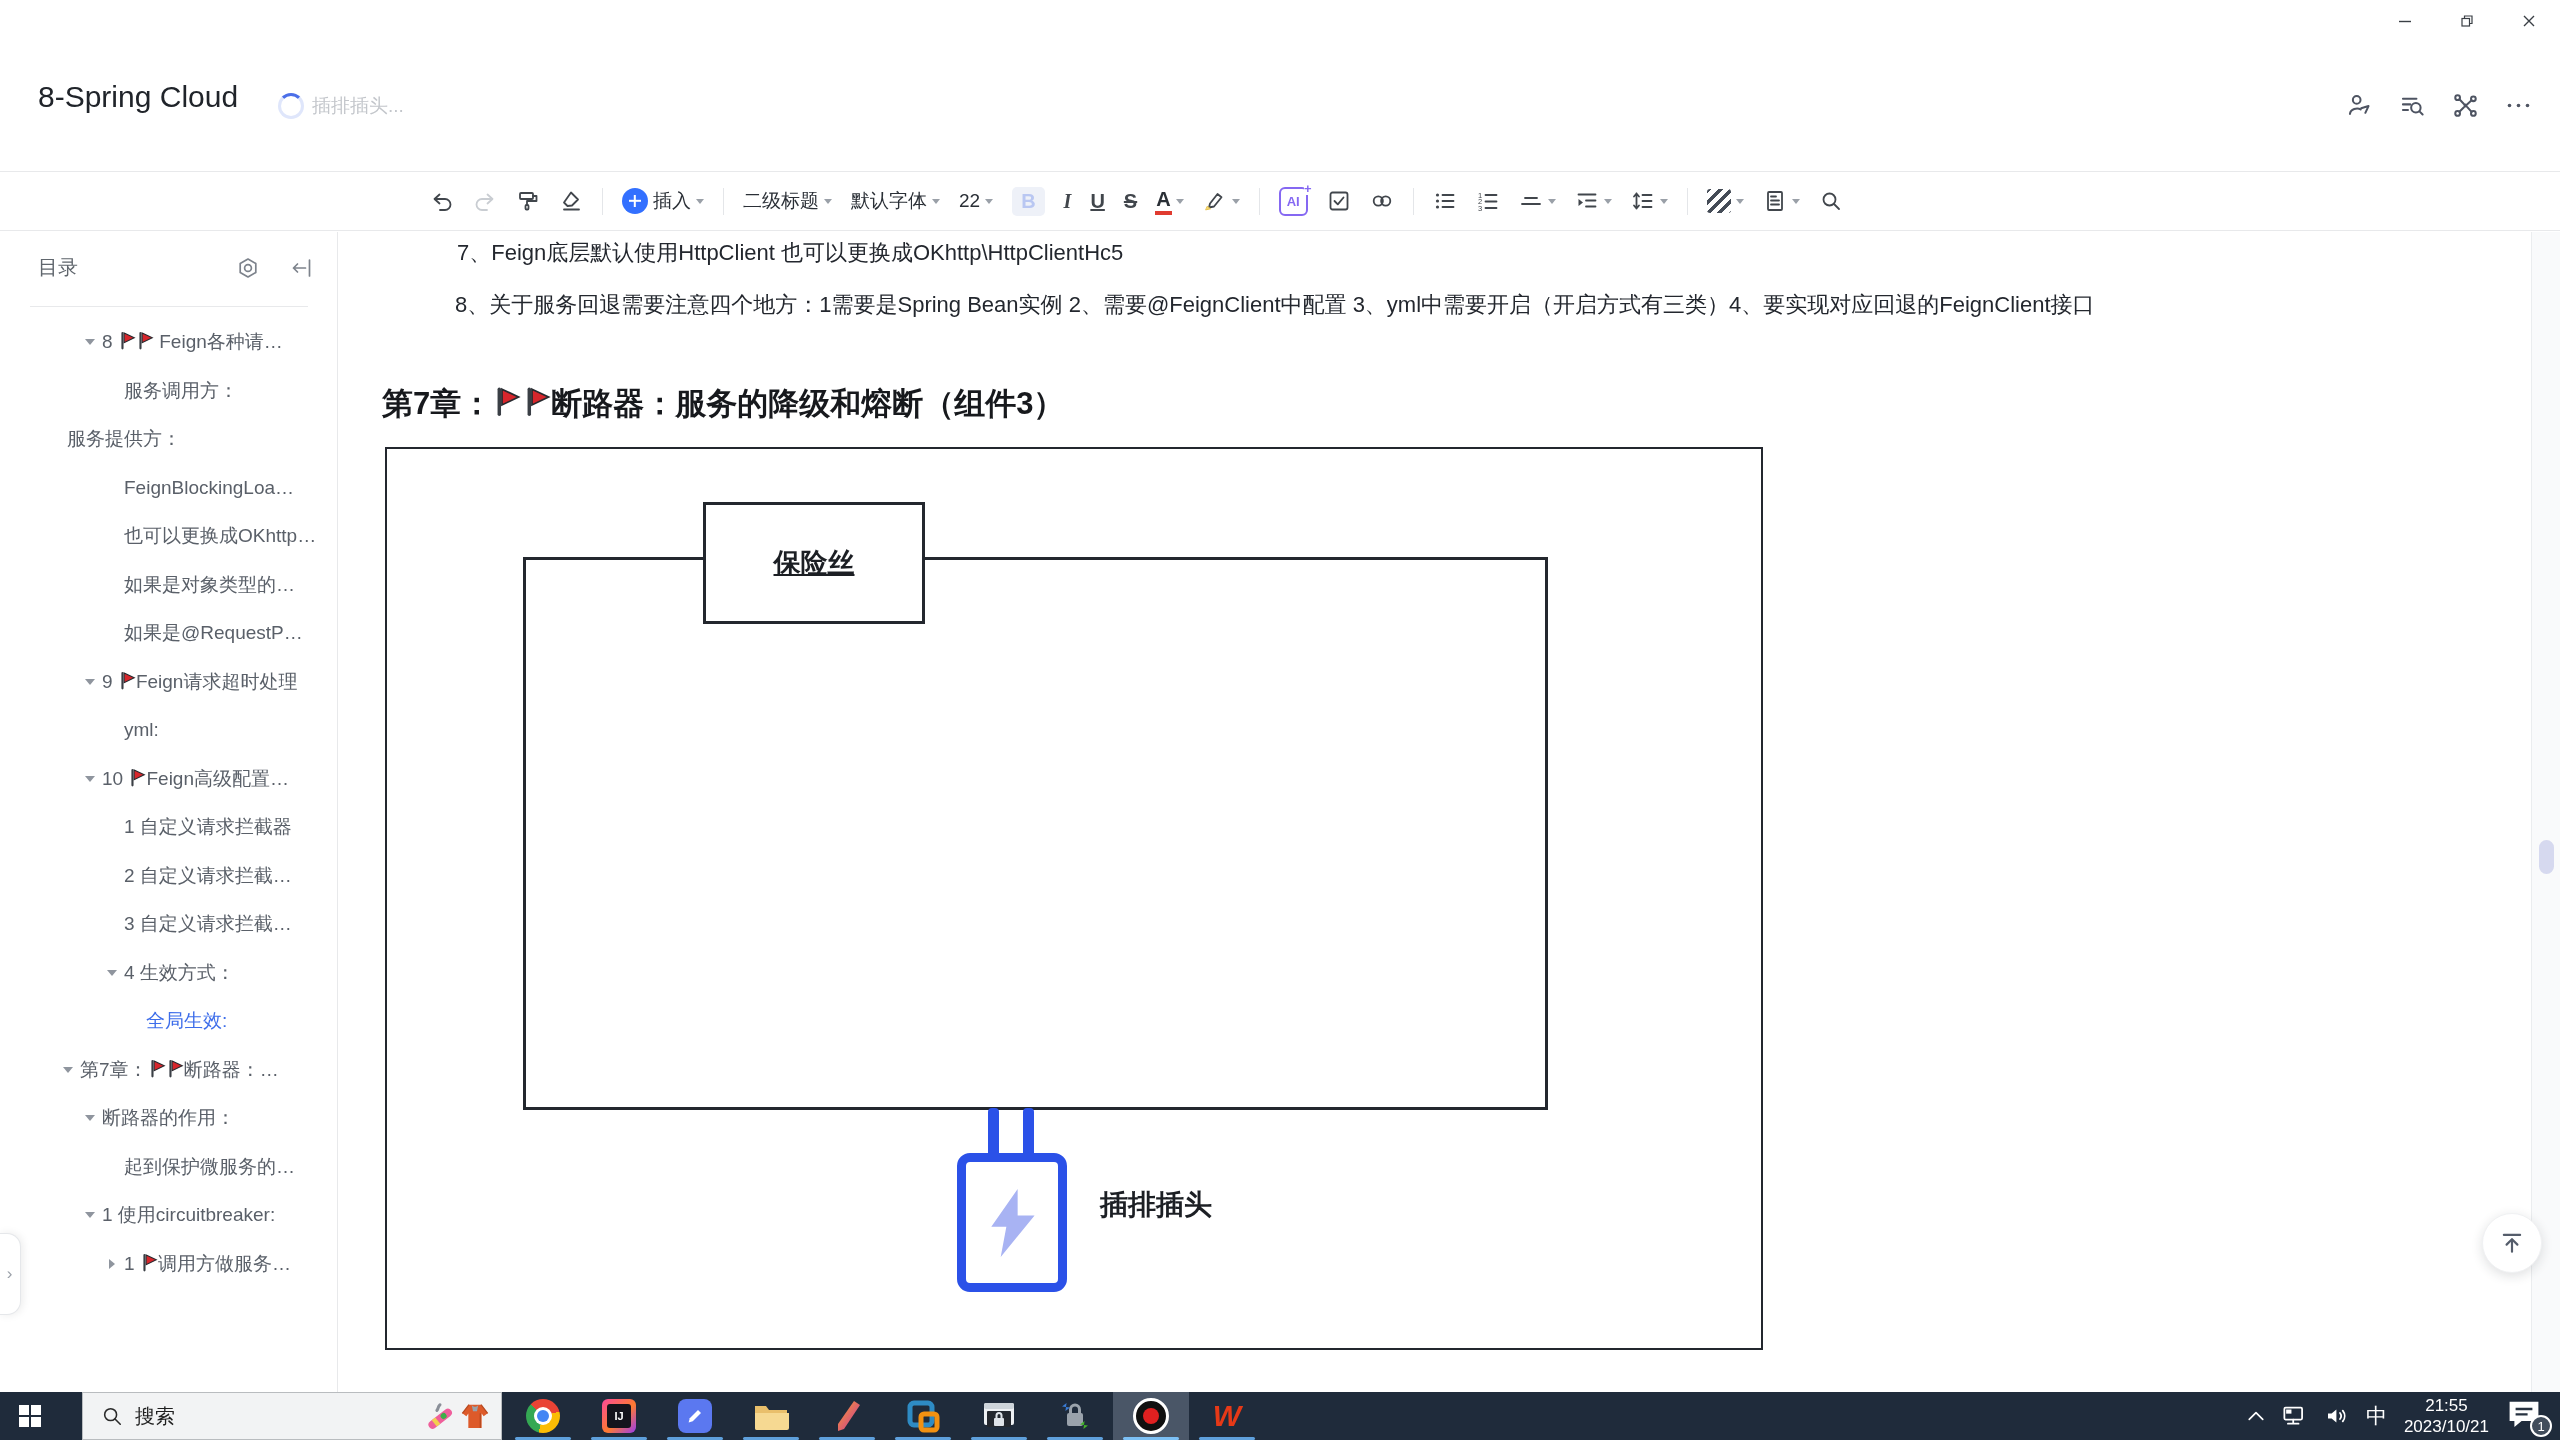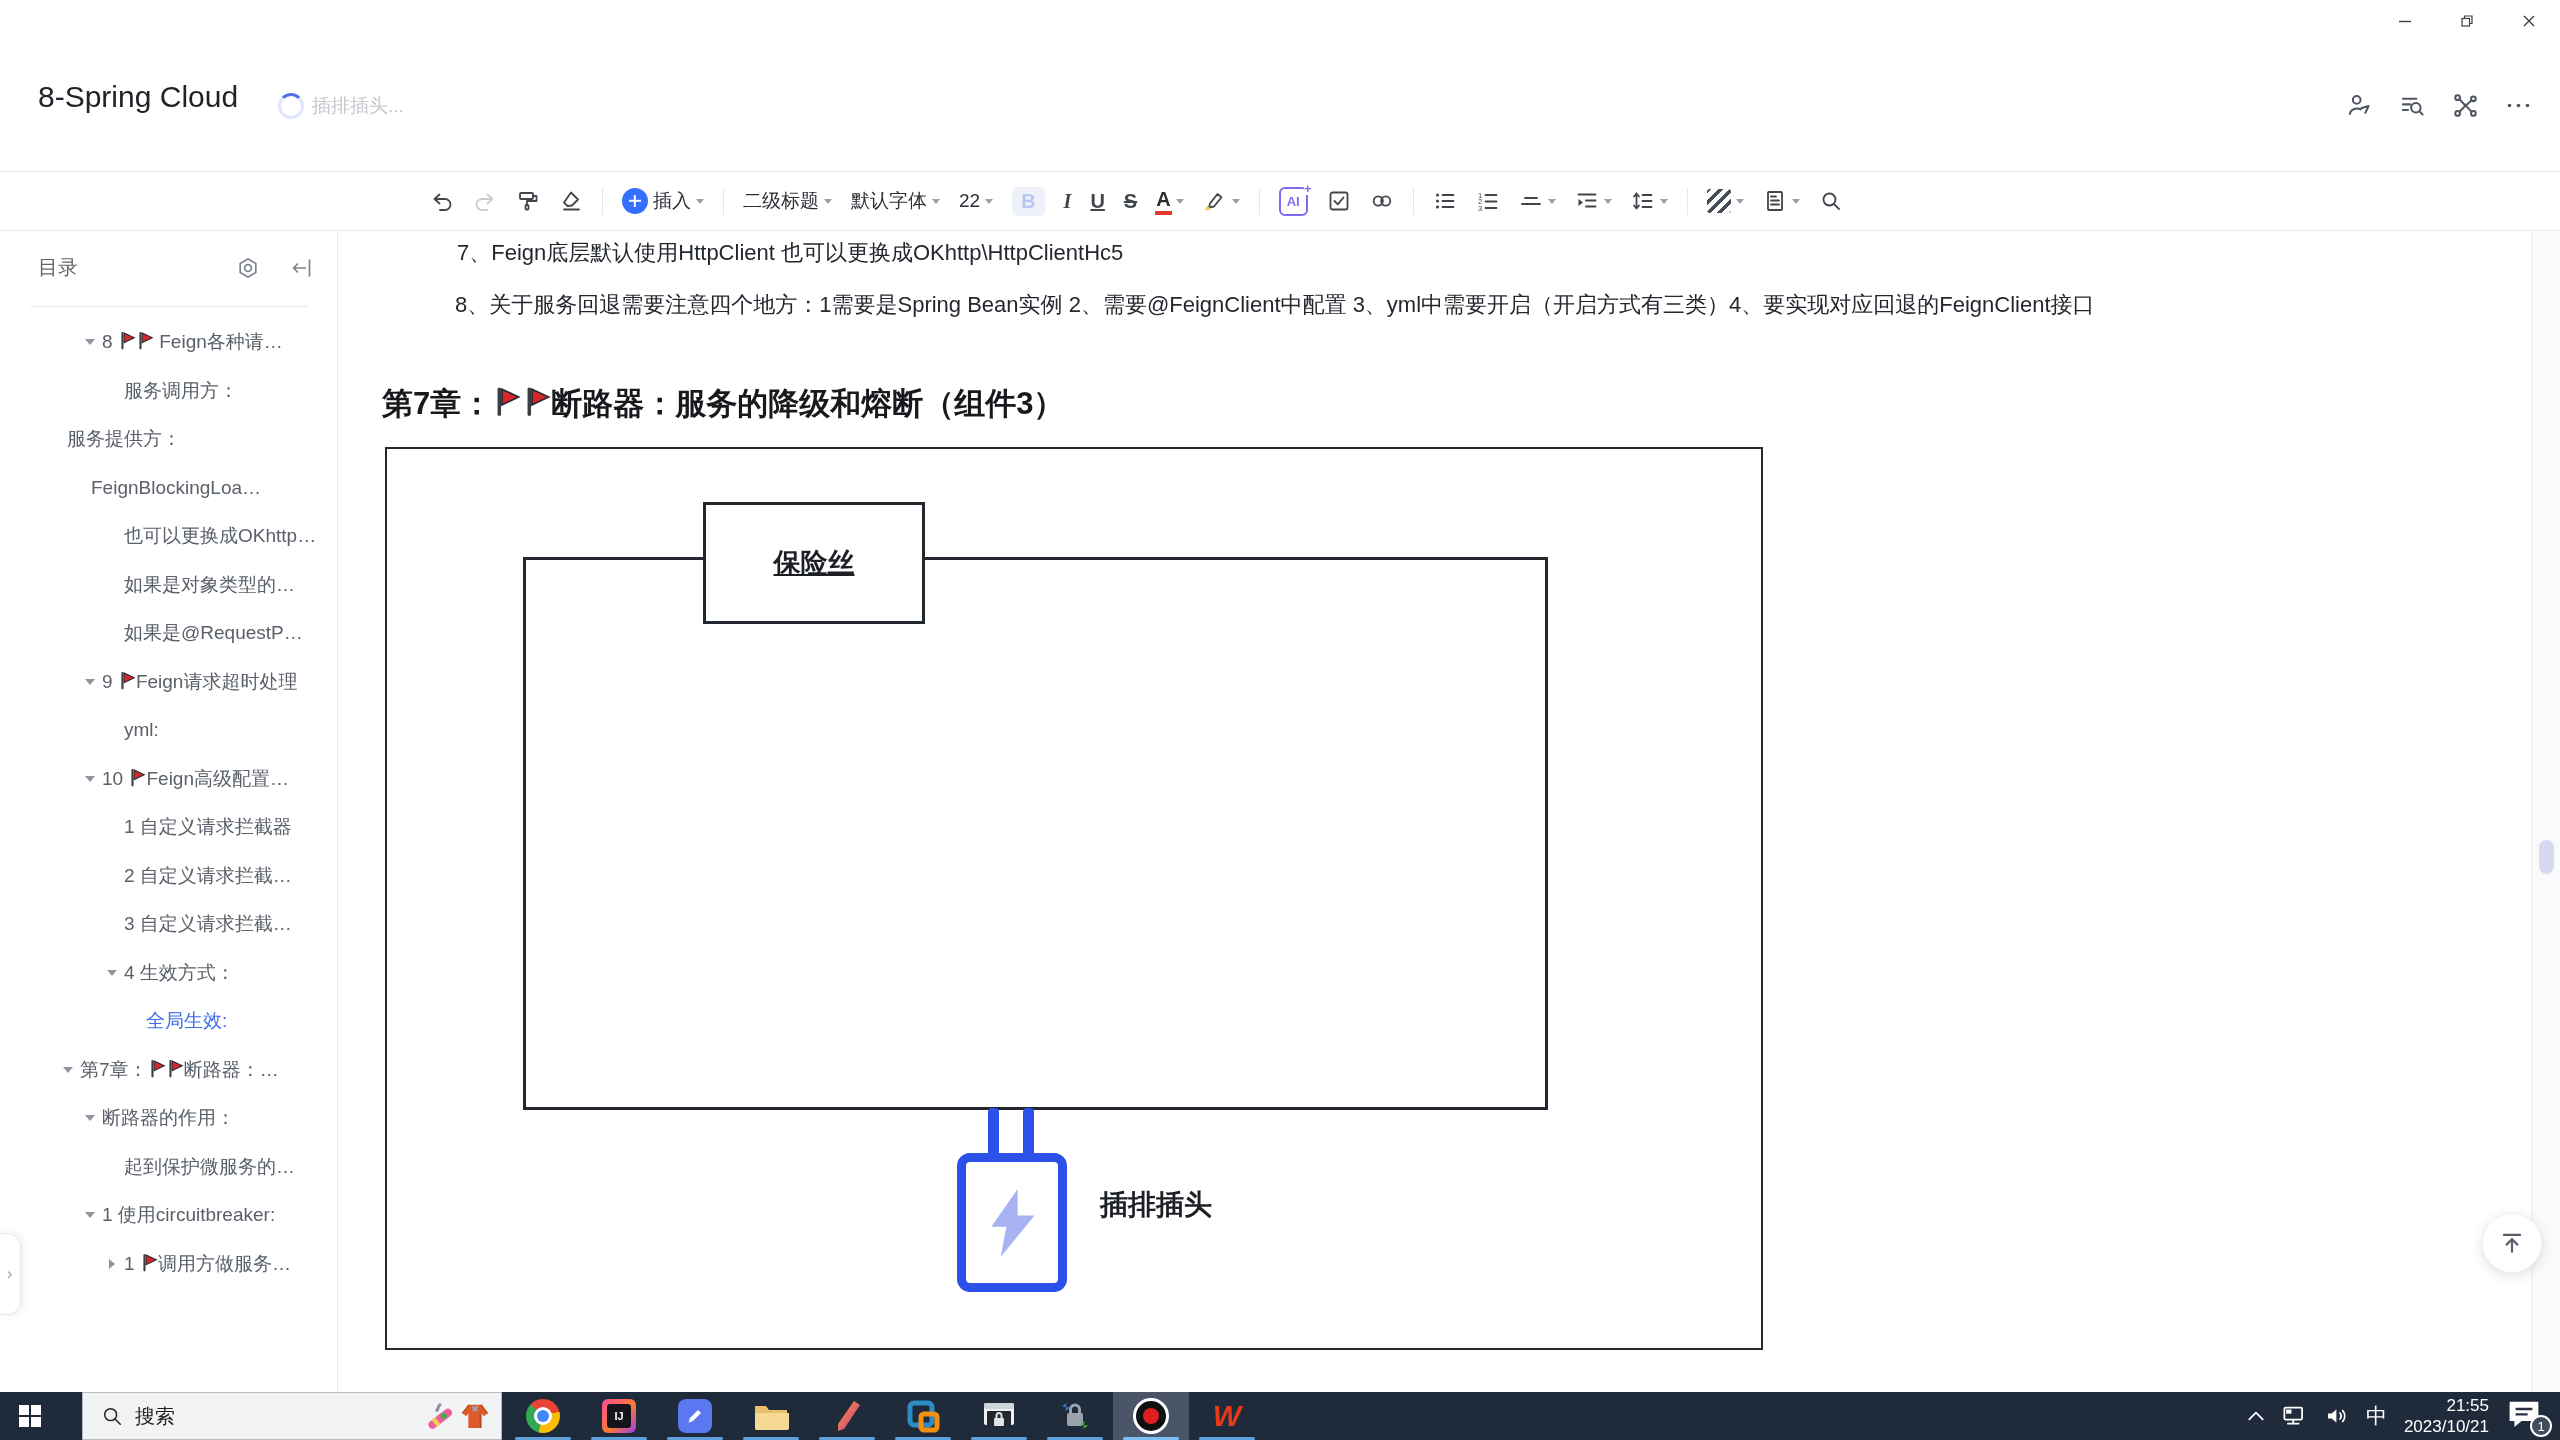--- a/index.html
+++ b/index.html
@@ -102,21 +102,21 @@
         display:flex;align-items:center;justify-content:center;}
   .idea::before{content:"";position:absolute;inset:5px;background:#14141c;border-radius:3px;}
   .idea-glyph{position:relative;color:#fff;font-size:11px;font-weight:700;z-index:1;}
   .note-app{width:34px;height:34px;border-radius:8px;background:#5b78f0;display:flex;align-items:center;justify-content:center;}
   .recorder{width:30px;height:30px;border-radius:50%;background:#101010;border:3px solid #fff;display:flex;align-items:center;justify-content:center;}
   .recorder span{width:16px;height:16px;border-radius:50%;background:#e02020;}
   .wps-glyph{font-size:30px;font-weight:800;color:#e63917;font-style:italic;}
   .tray{position:absolute;right:10px;top:0;height:48px;display:flex;align-items:center;gap:17px;}
   .tic{stroke:#fff;fill:none;stroke-width:1.5;stroke-linecap:round;stroke-linejoin:round;}
   .ime{color:#fff;font-size:21px;font-weight:500;}
-  .clock{color:#fff;font-size:17px;line-height:21px;text-align:right;}
+  .clock{color:#fff;font-size:17px;line-height:21px;text-align:center;}
   .notif{position:relative;width:44px;height:34px;}
   .badge{position:absolute;right:-2px;bottom:-4px;width:22px;height:22px;border-radius:50%;background:#414d5c;border:2px solid #fff;
          color:#fff;font-size:13px;display:flex;align-items:center;justify-content:center;box-sizing:border-box;}
 </style>
 </head>
 <body>
 
 <div class="screen">
 
   <div class="win-controls">
@@ -328,21 +328,21 @@
   <div class="toc-item" style="padding-left: 107px;">
     <span class="caret" style="visibility: hidden;"></span>
     <span class="toc-label">服务调用方：</span>
   </div>
 
   <div class="toc-item" style="padding-left: 50px;">
     <span class="caret" style="visibility: hidden;"></span>
     <span class="toc-label">服务提供方：</span>
   </div>
 
-  <div class="toc-item" style="padding-left: 74px;">
+  <div class="toc-item" style="padding-left: 107px;">
     <span class="caret" style="visibility: hidden;"></span>
     <span class="toc-label">FeignBlockingLoa…</span>
   </div>
 
   <div class="toc-item" style="padding-left: 107px;">
     <span class="caret" style="visibility: hidden;"></span>
     <span class="toc-label">也可以更换成OKhttp…</span>
   </div>
 
   <div class="toc-item" style="padding-left: 107px;">

